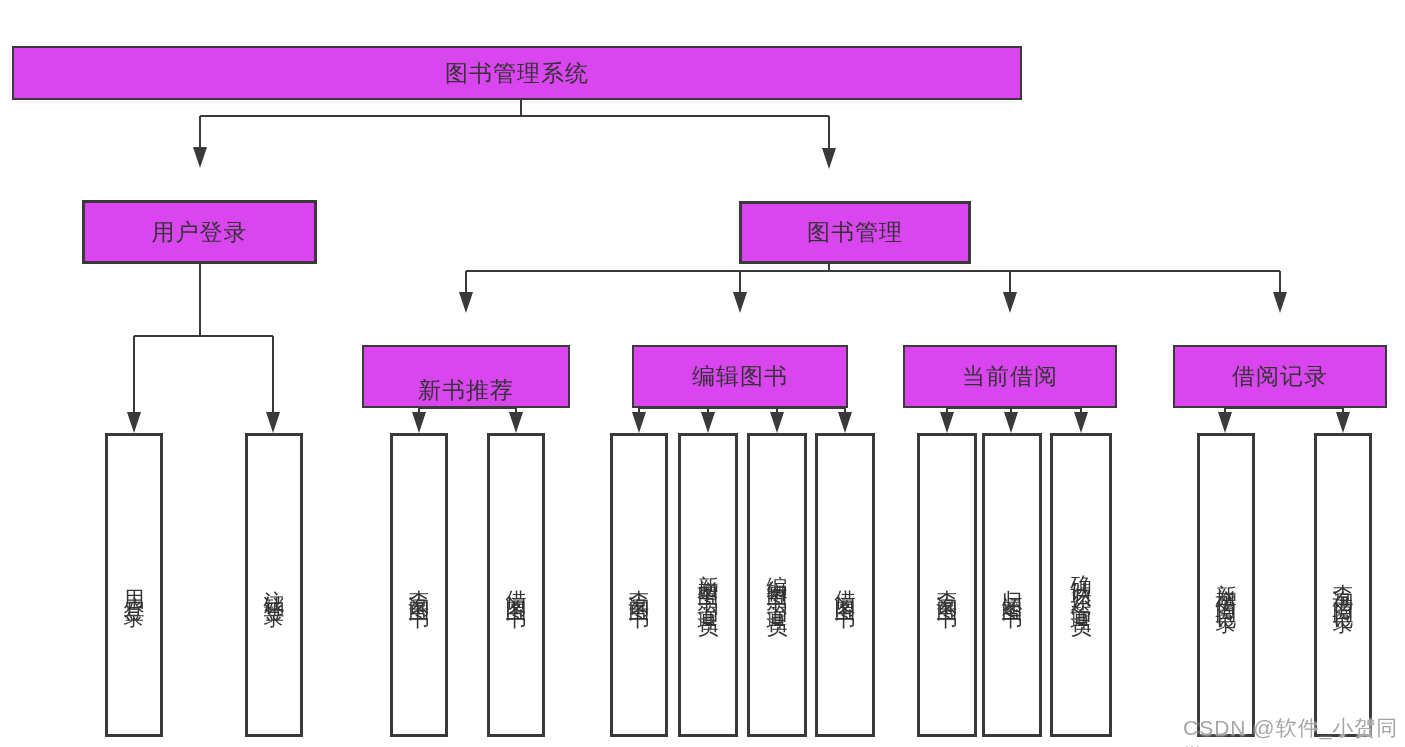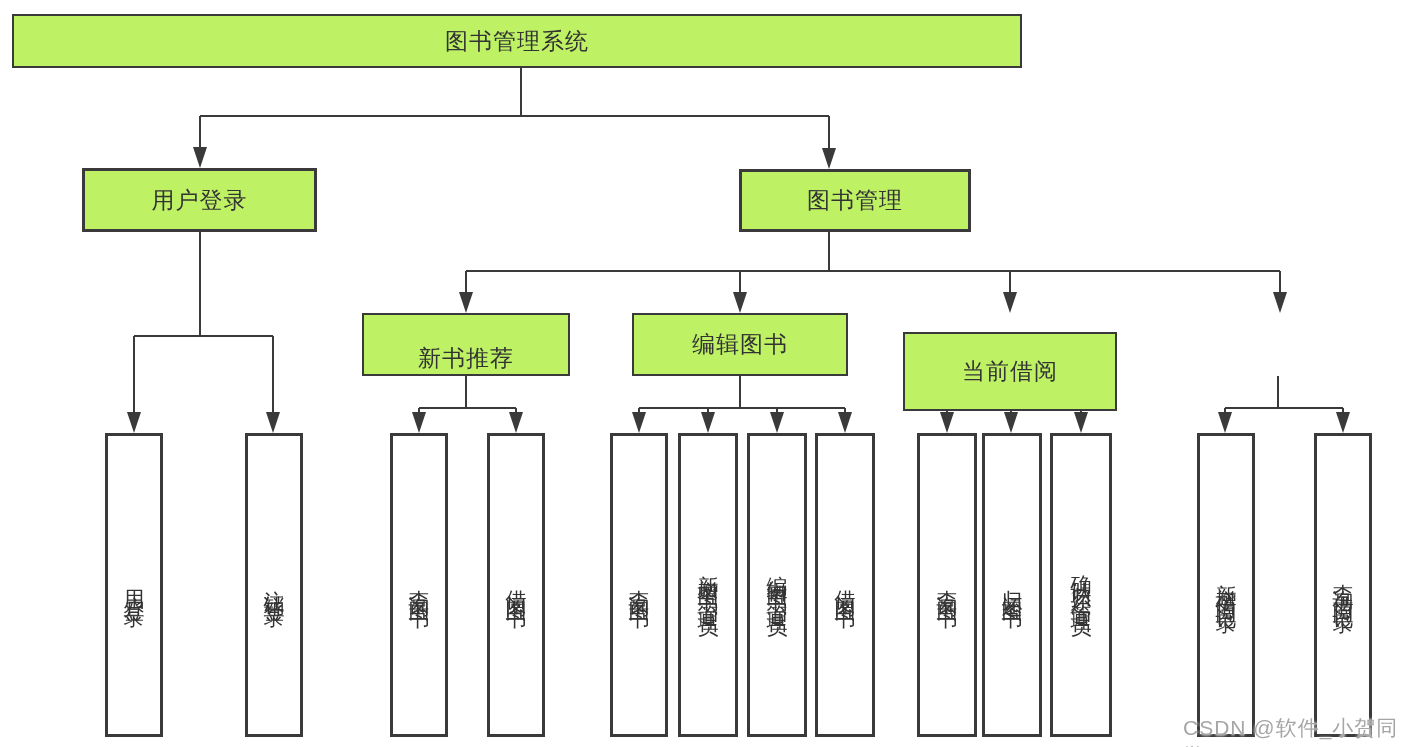--- a/index.html
+++ b/index.html
@@ -2,23 +2,23 @@
 <html><head>
 <meta charset="utf-8">
 <style>
   html,body{margin:0;padding:0;background:#fff;}
   .stage{
     position:relative;width:1405px;height:747px;background:#fff;
     font-family:"Liberation Sans",sans-serif;color:#333;overflow:hidden;
   }
   .connectors{position:absolute;left:0;top:0;}
   .hbox{
-    position:absolute;box-sizing:border-box;background:#bef264;
+    position:absolute;box-sizing:border-box;background:#d946ef;
     border:2px solid #3a3a3a;display:flex;align-items:center;justify-content:center;
-    font-size:23px;letter-spacing:1px;white-space:nowrap;z-index:2;
+    font-size:23px;letter-spacing:1px;white-space:nowrap;z-index:2;margin-top:32px;
   }
   .b3{border-width:3px;}
   .leaf{
     position:absolute;top:433px;height:304px;width:58px;box-sizing:border-box;
     background:#fff;border:3px solid #3a3a3a;
     display:flex;align-items:center;justify-content:center;z-index:2;
   }
   .vtext{
     writing-mode:vertical-rl;text-orientation:mixed;
     font-size:21px;letter-spacing:6px;line-height:1.05;white-space:nowrap;
@@ -63,22 +63,25 @@
   <div class="hbox b3" style="left:739px;top:169px;width:232px;height:63px;">
     <span>图书管理</span>
   </div>
 
   <div class="hbox" style="left:362px;top:313px;width:208px;height:63px;align-items:flex-end;">
     <span>新书推荐</span>
   </div>
   <div class="hbox" style="left:632px;top:313px;width:216px;height:63px;">
     <span>编辑图书</span>
   </div>
-  <div class="hbox" style="left:903px;top:332px;width:214px;height:79px;align-items:center;">
+  <div class="hbox" style="left:903px;top:313px;width:214px;height:63px;align-items:center;">
     <span>当前借阅</span>
+  </div>
+  <div class="hbox" style="left:1173px;top:313px;width:214px;height:63px;">
+    <span>借阅记录</span>
   </div>
 
   <div class="leaf" style="left:105px;">
     <span class="vtext">用户登录</span>
   </div>
   <div class="leaf" style="left:245px;">
     <span class="vtext">注销登录</span>
   </div>
 
   <div class="leaf" style="left:390px;">

